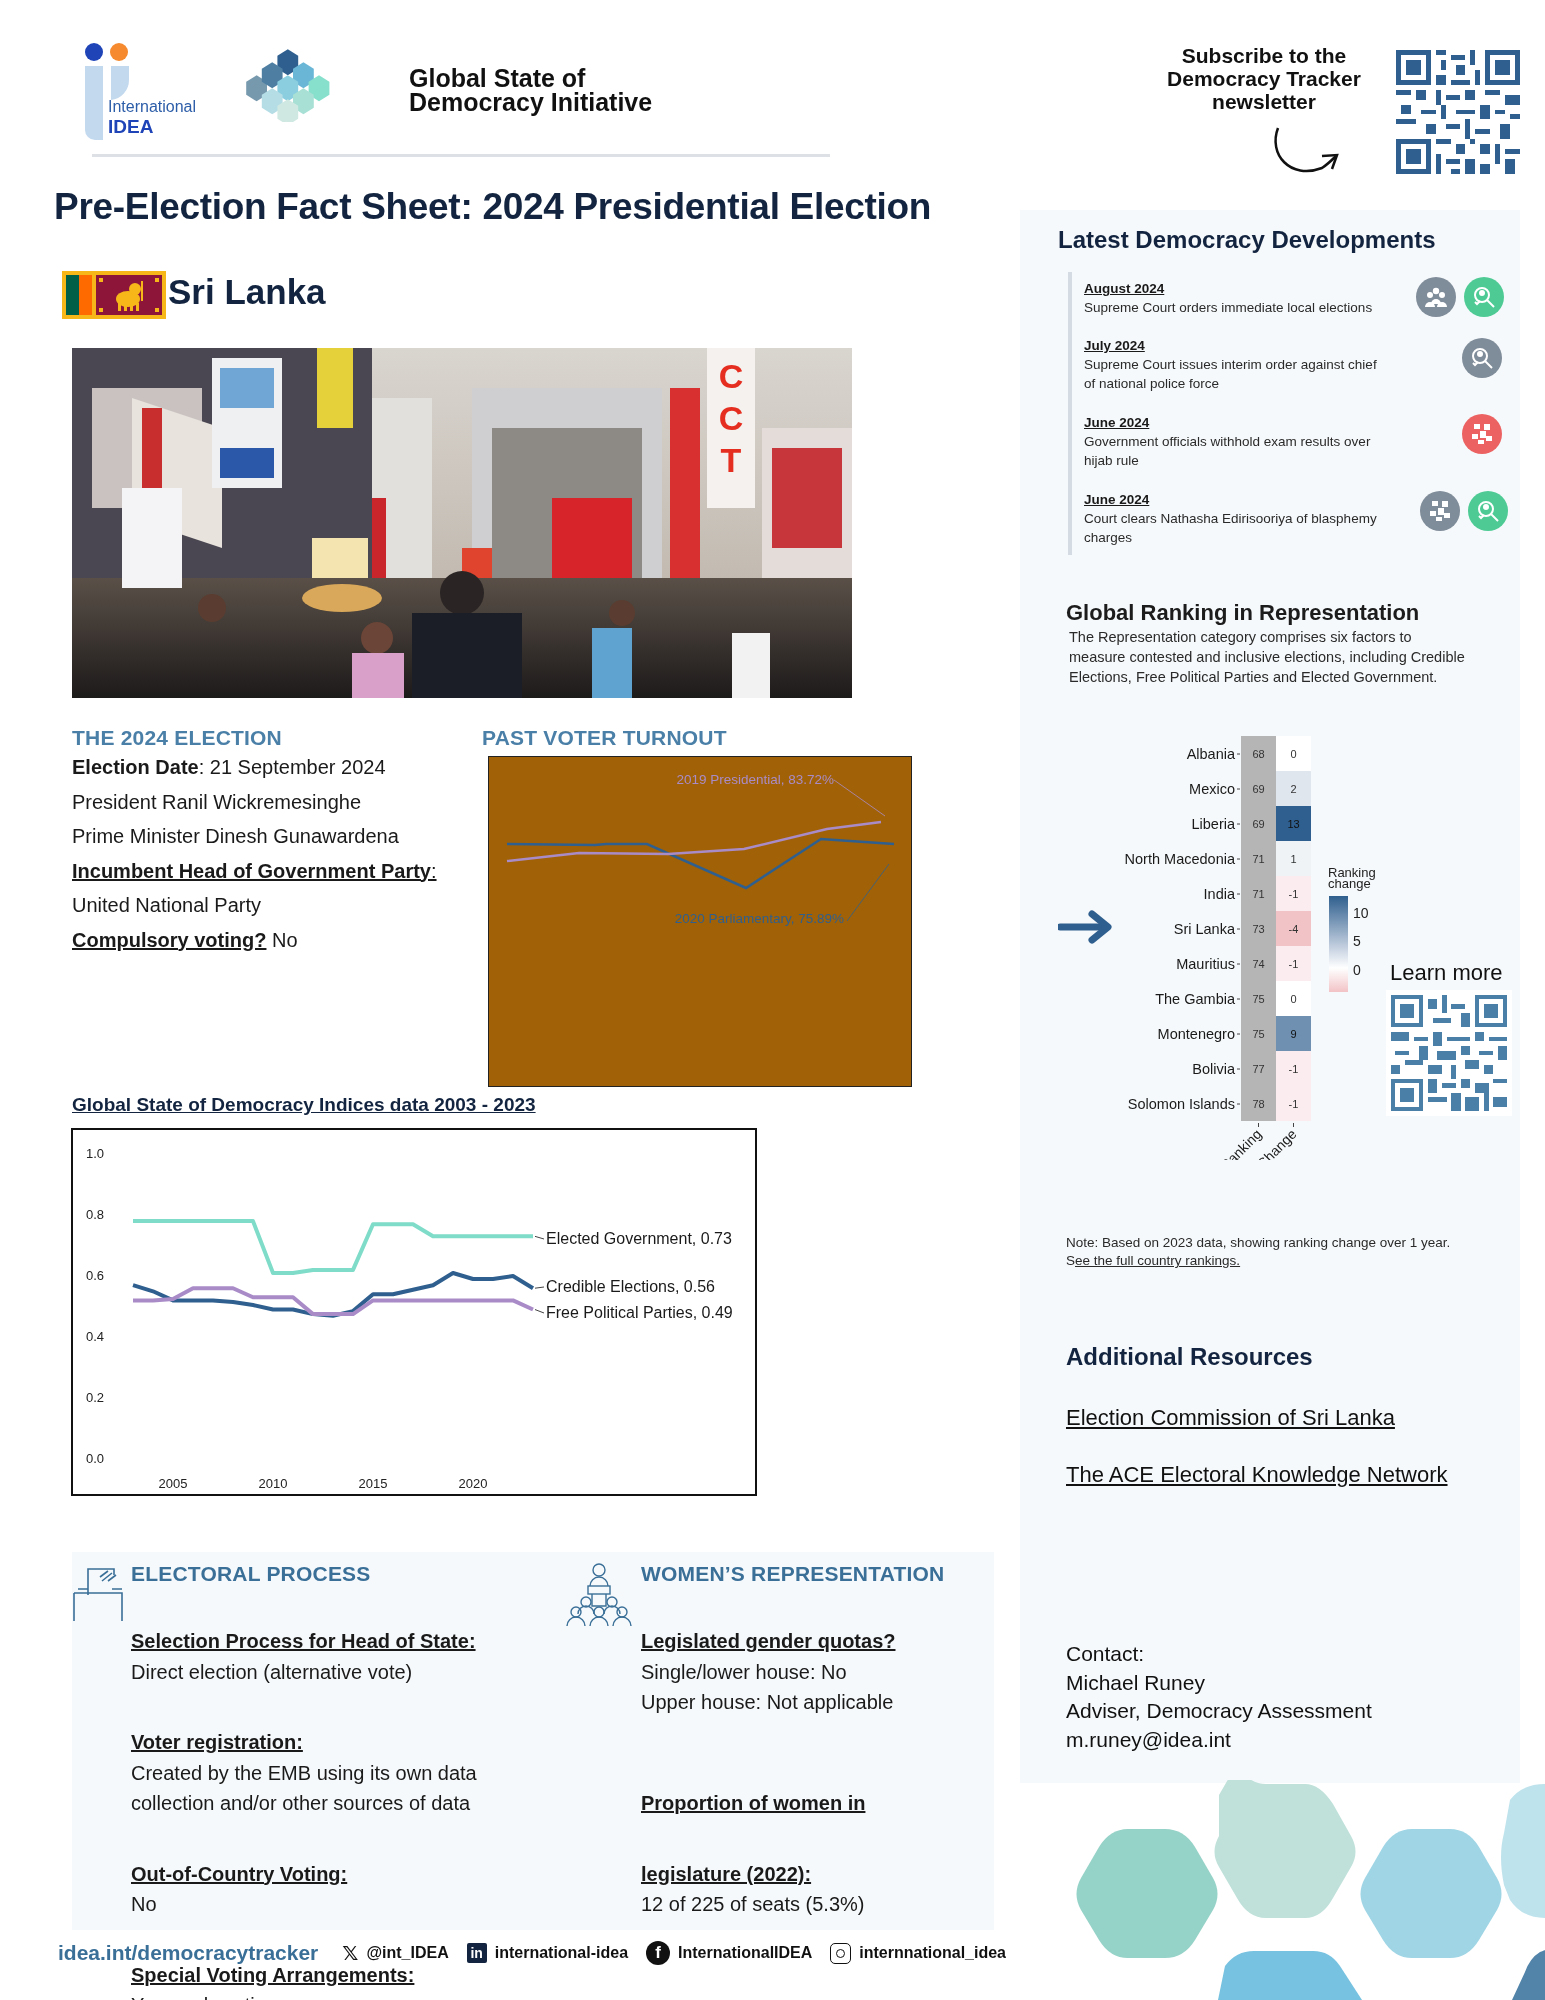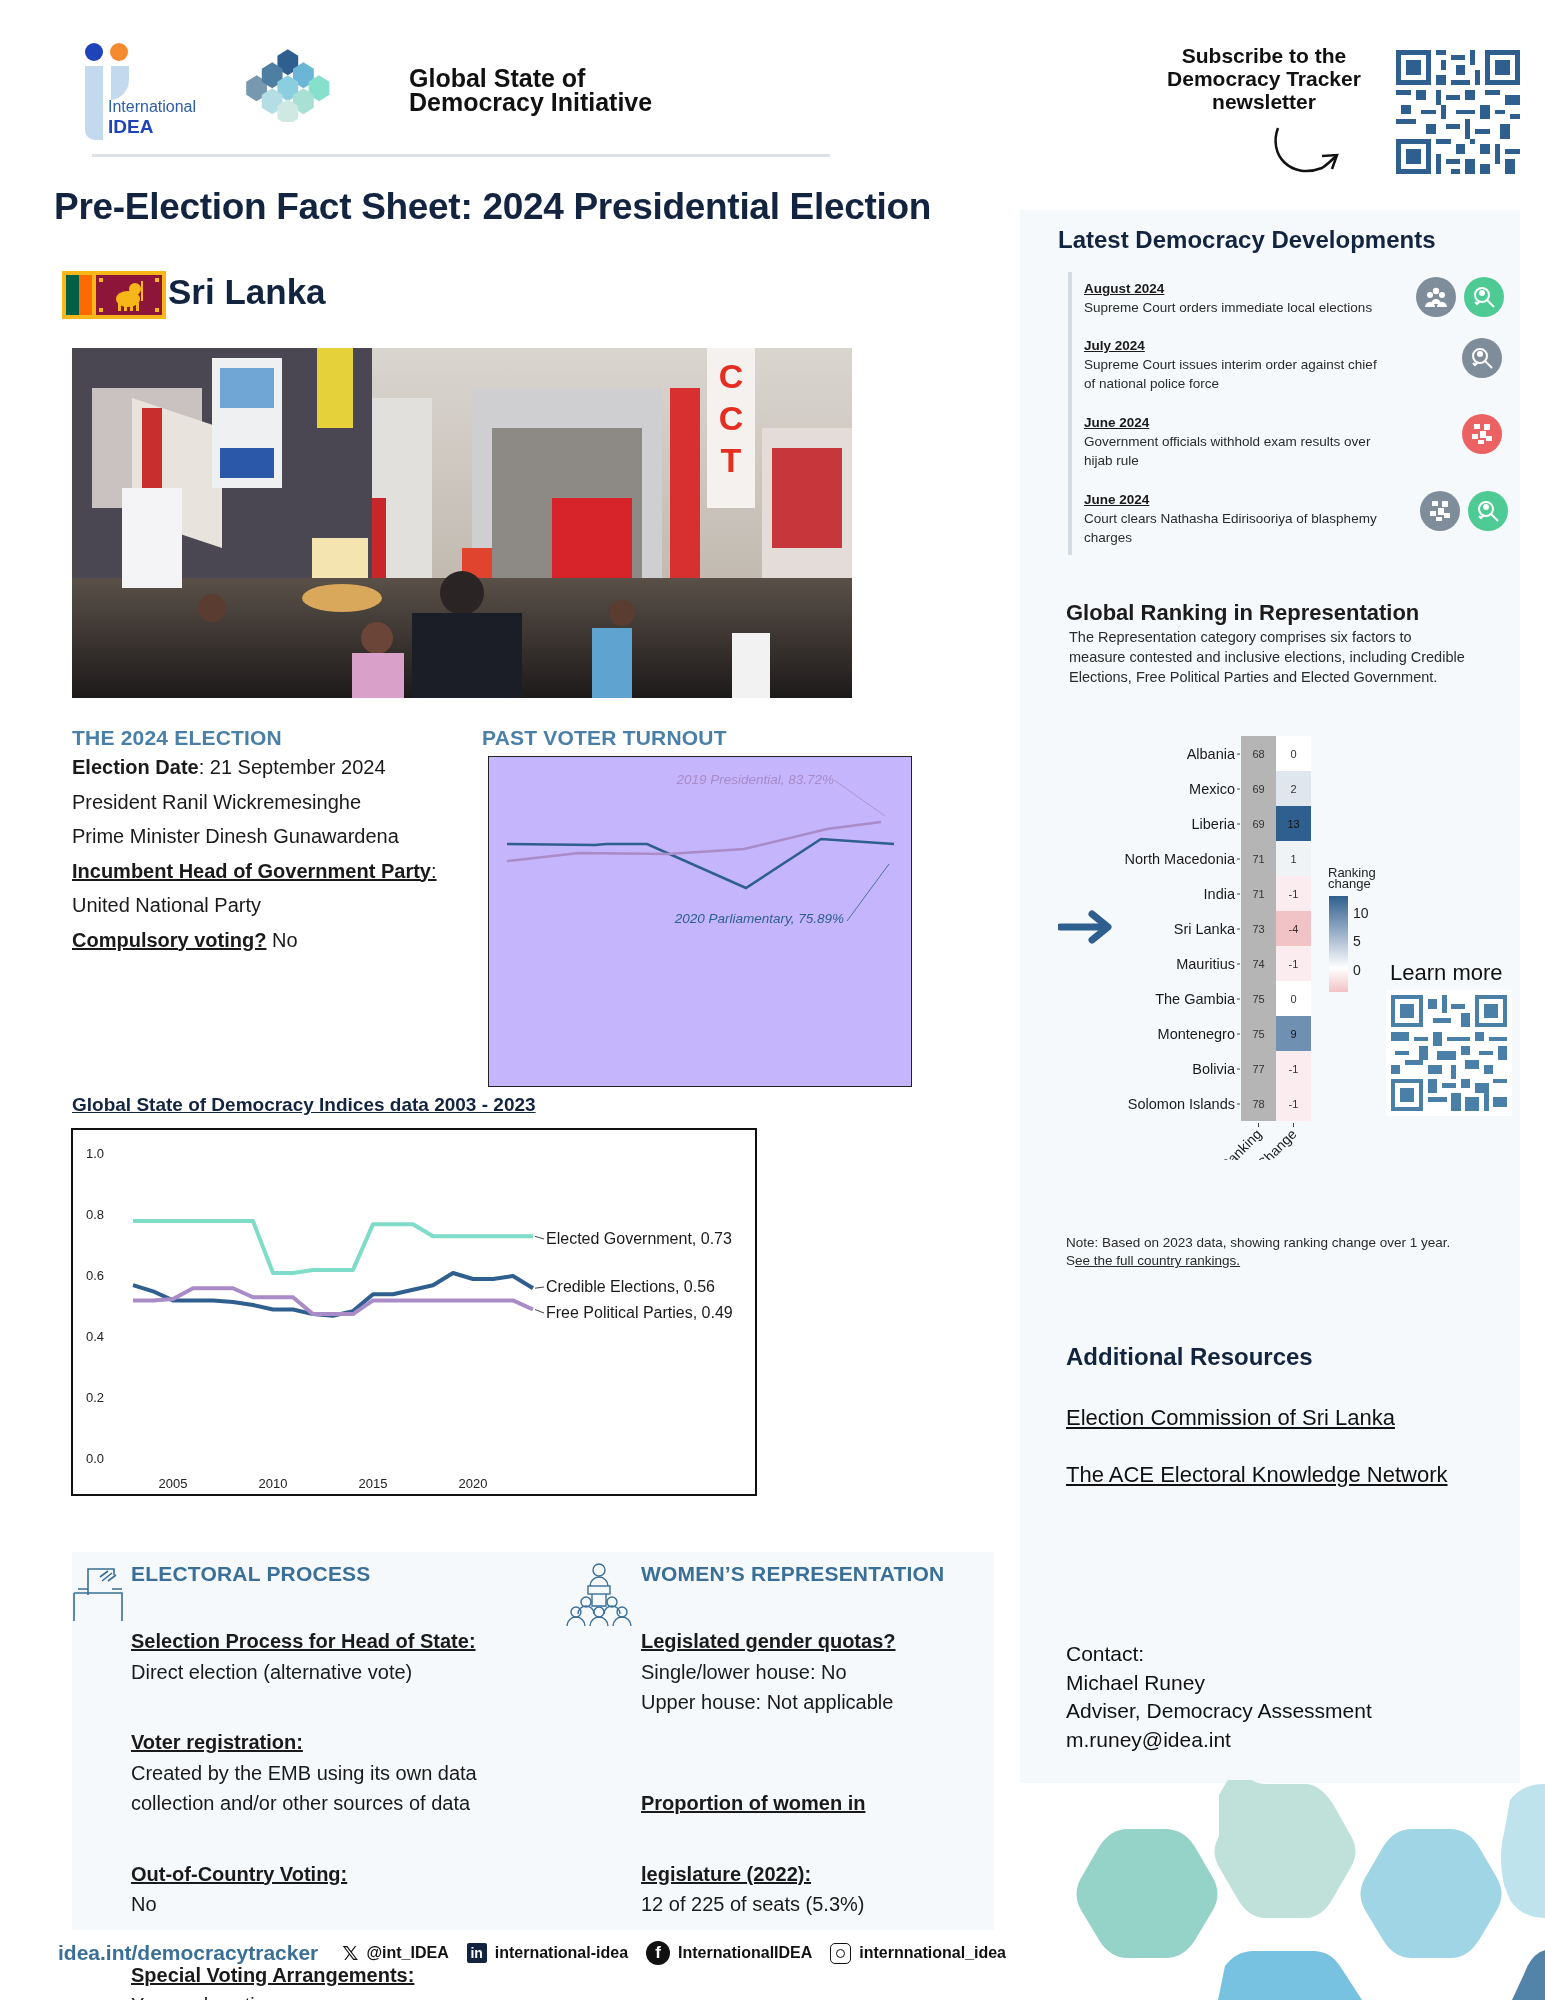--- a/index.html
+++ b/index.html
@@ -23,21 +23,21 @@
   #country-name { left: 168px; top: 272px; font-size: 35px; font-weight: bold; color: #12243f; }
 
   #photo { left: 72px; top: 348px; width: 780px; height: 350px; overflow: hidden; }
 
   
   .sec-h { font-size: 21px; font-weight: bold; color: #4a7fa8; letter-spacing: 0.2px; }
   #election-block { left: 72px; top: 726px; width: 400px; }
   #election-block .row { font-size: 20px; line-height: 34.5px; color: #1a1a1a; white-space: nowrap; }
 
   #turnout-title { left: 482px; top: 726px; }
-  #turnout-box { left: 488px; top: 756px; width: 424px; height: 331px; border: 1.5px solid #222; background: #c4b5fd; font-style: italic; }
+  #turnout-box { left: 488px; top: 756px; width: 424px; height: 331px; border: 1.5px solid #222; background: #a16207; }
 
   #gsod-chart-title { left: 72px; top: 1094px; font-size: 19px; font-weight: bold; color: #12243f; text-decoration: underline; }
   #gsod-box { left: 71px; top: 1128px; width: 686px; height: 368px; border: 2px solid #111; background: #fff; }
 
   
   #bottom-panel { left: 72px; top: 1552px; width: 922px; height: 378px; background: #f6f9fb; }
   #ep-block { left: 131px; top: 1562px; width: 400px; }
   #ep-block .row, #wr-block .row { font-size: 20px; line-height: 30.5px; white-space: nowrap; }
   #wr-block { left: 641px; top: 1562px; width: 340px; }
   #ep-icon { left: 72px; top: 1563px; width: 52px; height: 62px; }

